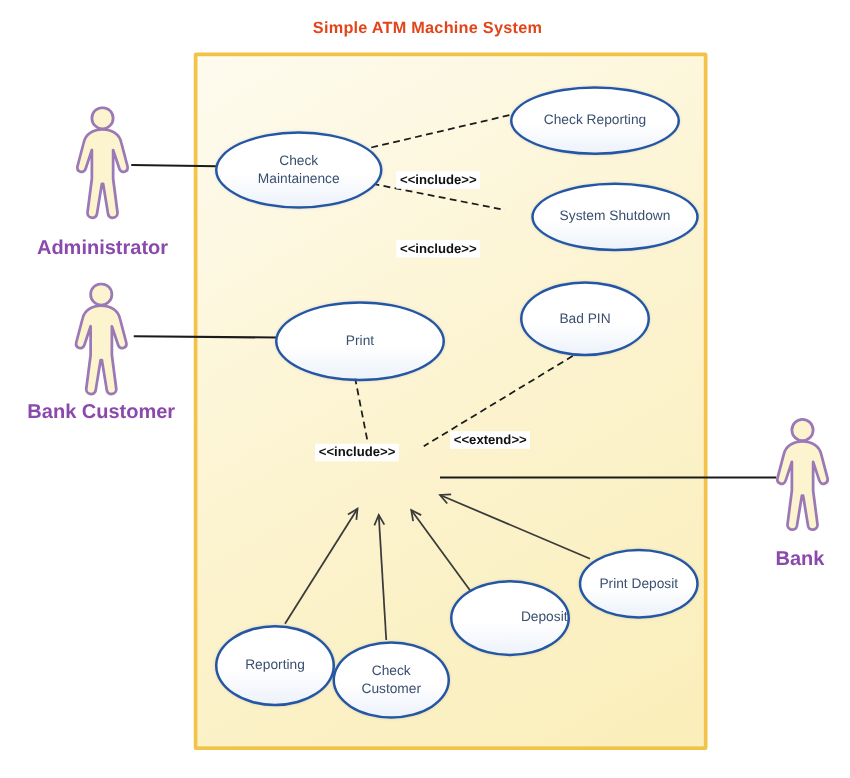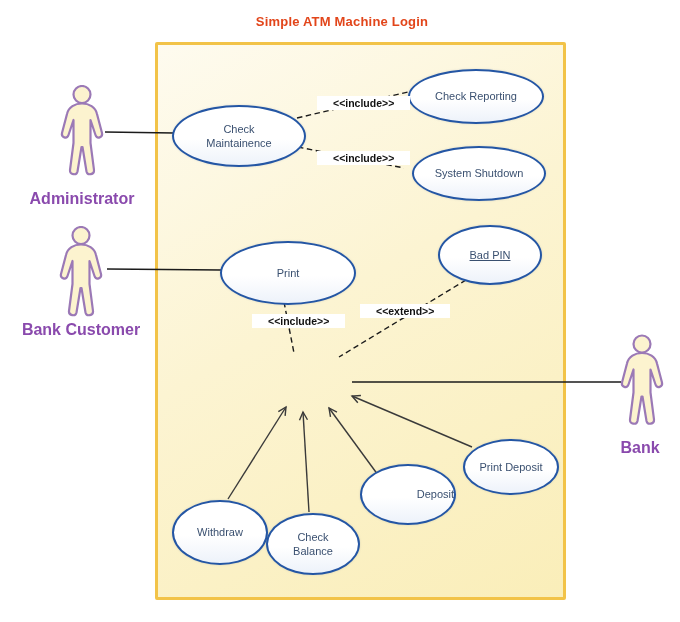--- a/index.html
+++ b/index.html
@@ -22,55 +22,55 @@
     position:absolute;z-index:3;border:2.6px solid #2456A4;border-radius:50%;
     background:linear-gradient(180deg,#ffffff 55%,#edf2fa 100%);
     display:flex;align-items:center;justify-content:center;text-align:center;
     color:#3A5070;font-size:11px;line-height:1.3;
     box-shadow:0 0 2px rgba(90,110,150,.25);
   }
   .uc span{display:block;}
   #uc-maintenance{left:172px;top:105px;width:130px;height:58px;}
   #uc-maintenance span{width:88px;}
   #uc-reporting{left:408px;top:69px;width:132px;height:51px;}
-  #uc-shutdown{left:412px;top:146px;width:130px;height:51px;}
+  #uc-shutdown{left:425px;top:146px;width:130px;height:51px;}
   #uc-login{left:220px;top:241px;width:132px;height:60px;}
-  #uc-badpin{left:438px;top:225px;width:100px;height:56px;text-decoration:underline;}
+  #uc-badpin{left:416px;top:225px;width:100px;height:56px;}
   #uc-transaction{left:260px;top:354px;width:92px;height:56px;}
   #uc-withdraw{left:172px;top:500px;width:92px;height:61px;}
   #uc-checkbalance{left:266px;top:513px;width:90px;height:58px;}
   #uc-checkbalance span{width:58px;}
   #uc-deposit{left:360px;top:464px;width:92px;height:57px;justify-content:flex-end;}
   #uc-printreceipt{left:463px;top:439px;width:92px;height:52px;}
   .actor{position:absolute;z-index:3;}
   .actor-label{
     position:absolute;z-index:3;text-align:center;color:#8A4AAD;
     font-size:16px;font-weight:bold;line-height:1.35;
   }
   #actor-admin{left:56px;top:85px;}
   #label-admin{left:20px;top:188px;width:124px;}
   #actor-customer{left:55px;top:226px;}
   #label-customer{left:18px;top:319px;width:126px;}
   #actor-bank{left:616px;top:333px;}
   #label-bank{left:598px;top:437px;width:84px;}
   .stereotype{
     position:absolute;z-index:4;background:#ffffff;color:#111111;
-    font-size:10.5px;font-weight:bold;padding:1px 16px;white-space:nowrap;
+    font-size:10.5px;font-weight:bold;padding:1px 3px;white-space:nowrap;margin-top:41px;
   }
   #st-include-top{left:317px;top:96px;}
   #st-include-mid{left:317px;top:151px;}
   #st-include-login{left:252px;top:314px;}
   #st-extend{left:360px;top:304px;}
 </style>
 </head>
 <body>
 
 <div class="canvas">
 
-  <div class="diagram-title">Simple ATM Machine Login</div>
+  <div class="diagram-title">Simple ATM Machine System</div>
 
   <div class="system-boundary"></div>
 
   <svg class="connectors" width="680" height="622" viewBox="0 0 680 622">
     <defs>
       <marker id="openArrow" markerWidth="12" markerHeight="12" refX="9" refY="5" orient="auto" markerUnits="userSpaceOnUse">
         <path d="M1,1 L9,5 L1,9" fill="none" stroke="#3a3a3a" stroke-width="1.4"></path>
       </marker>
     </defs>
 
@@ -98,24 +98,24 @@
   <div class="uc" id="uc-shutdown">
     <span>System Shutdown</span>
   </div>
   <div class="uc" id="uc-login">
     <span>Print</span>
   </div>
   <div class="uc" id="uc-badpin">
     <span>Bad PIN</span>
   </div>
   <div class="uc" id="uc-withdraw">
-    <span>Withdraw</span>
+    <span>Reporting</span>
   </div>
   <div class="uc" id="uc-checkbalance">
-    <span>Check Balance</span>
+    <span>Check Customer</span>
   </div>
   <div class="uc" id="uc-deposit">
     <span>Deposit</span>
   </div>
   <div class="uc" id="uc-printreceipt">
     <span>Print Deposit</span>
   </div>
 
   <div class="actor" id="actor-admin">
     <svg width="52" height="94" viewBox="0 0 52 94">

